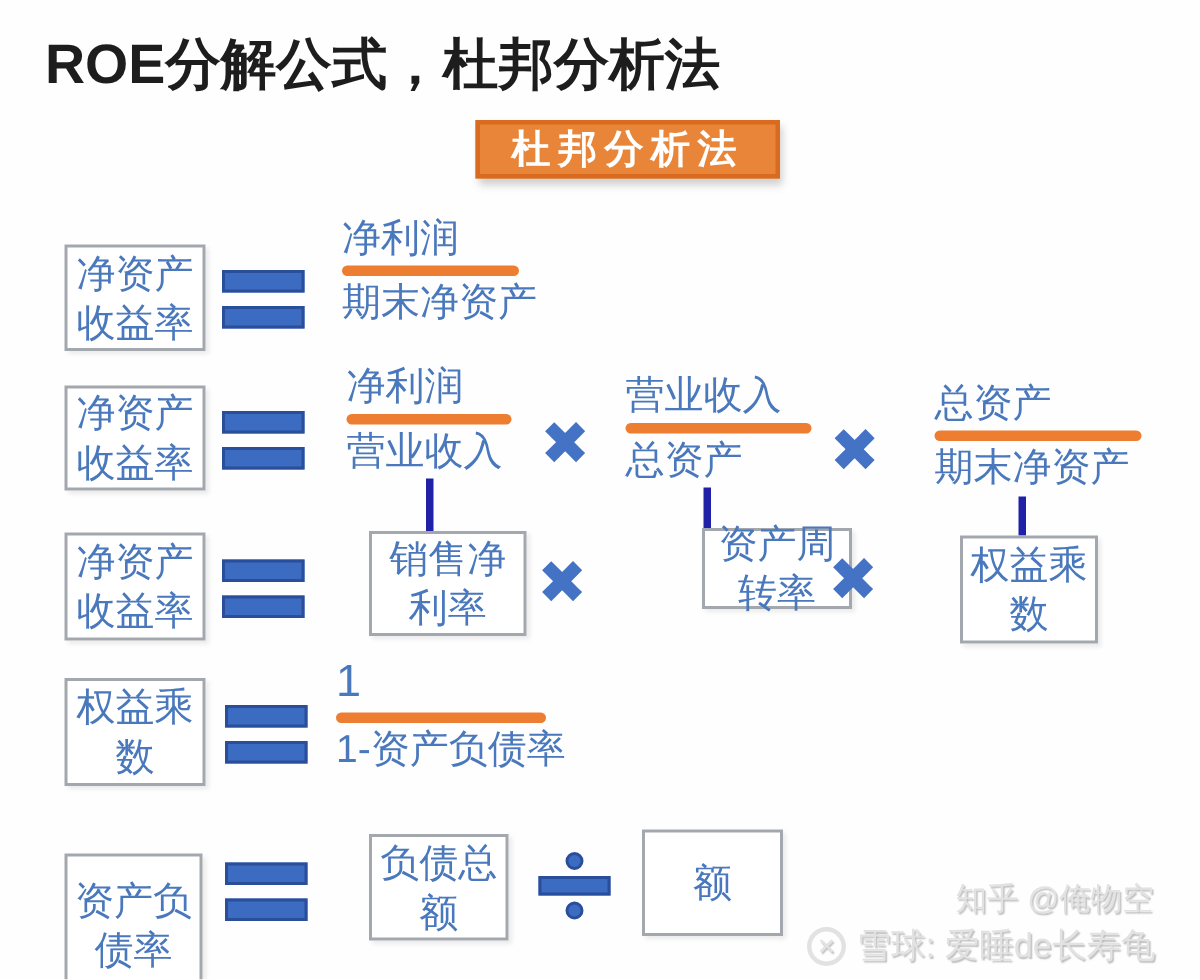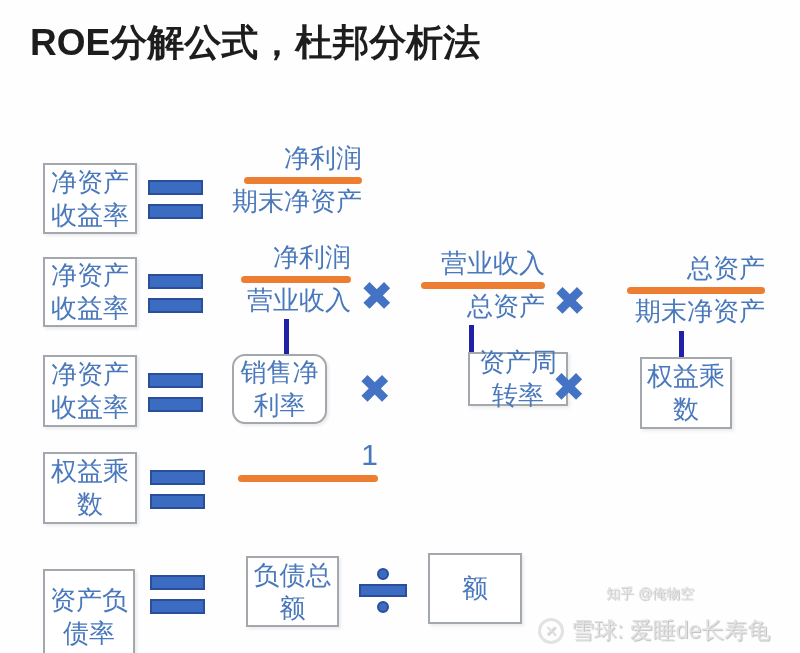--- a/index.html
+++ b/index.html
@@ -16,43 +16,44 @@
     border:3px solid var(--orange-dk);display:flex;align-items:center;justify-content:center;
     color:#fff;font-size:26px;font-weight:700;letter-spacing:5px;
     box-shadow:2px 4px 5px rgba(120,120,120,.35);}
   .lbox{position:absolute;background:#fff;border:2px solid var(--box-border);
     display:flex;flex-direction:column;align-items:center;justify-content:center;
     color:var(--blue-text);font-size:26px;line-height:33px;text-align:center;
     box-shadow:2px 2px 3px rgba(0,0,0,.08);}
   .eq{position:absolute;width:55px;}
   .eq .bar{height:15px;background:var(--blue-fill);border:2px solid var(--blue-dark);}
   .eq .bar + .bar{margin-top:9px;}
-  .frac{position:absolute;display:flex;flex-direction:column;align-items:flex-end;
+  .frac{position:absolute;display:flex;flex-direction:column;align-items:flex-start;
     color:var(--blue-text);font-size:26px;line-height:31px;white-space:nowrap;}
   .fbar{height:7px;background:var(--orange);border-radius:4px;margin:3px 0 2px;}
   .times{position:absolute;color:var(--accent-blue);font-size:40px;line-height:40px;font-weight:700;}
   .conn{position:absolute;width:5px;background:var(--navy);}
   .divide{position:absolute;display:flex;flex-direction:column;align-items:center;}
   .divide .dot{width:12px;height:12px;border-radius:50%;background:var(--blue-fill);border:2px solid var(--blue-dark);}
   .divide .dbar{width:48px;height:13px;background:var(--blue-fill);border:2px solid var(--blue-dark);margin:4px 0;}
   .num-lg{font-size:30px;line-height:34px;}
   .wm{position:absolute;color:var(--wm);text-shadow:1px 1px 1px #bdbdbd, -1px -1px 0 #ffffff;white-space:nowrap;}
-  .wm-zhihu{left:606px;top:585px;font-size:14px;}
+  .wm-zhihu{left:637px;top:585px;font-size:21px;}
   .wm-xq{left:571px;top:615px;font-size:23px;text-align:center;}
   .xq-logo{position:absolute;left:538px;top:618px;width:26px;height:26px;border:3px solid var(--wm);
     border-radius:50%;color:var(--wm);display:flex;align-items:center;justify-content:center;
     font-size:15px;font-weight:700;text-shadow:1px 1px 1px #bdbdbd;}
 </style>
 </head>
 <body>
 
 <div class="canvas">
 
   <div class="title">ROE分解公式，杜邦分析法</div>
 
+  <div class="banner">杜邦分析法</div>
 
   <div class="lbox" style="left:43px;top:163px;width:94px;height:71px;">
     <span>净资产</span>
     <span>收益率</span>
   </div>
   <div class="eq" style="left:148px;top:180px;">
     <div class="bar"></div>
     <div class="bar"></div>
   </div>
   <div class="frac" style="left:228px;top:143px;width:134px;">
@@ -92,21 +93,21 @@
   <div class="conn" style="left:679px;top:331px;height:28px;"></div>
 
   <div class="lbox" style="left:43px;top:355px;width:94px;height:72px;">
     <span>净资产</span>
     <span>收益率</span>
   </div>
   <div class="eq" style="left:148px;top:373px;">
     <div class="bar"></div>
     <div class="bar"></div>
   </div>
-  <div class="lbox" style="left:232px;top:354px;width:95px;height:70px;border-radius:13px;">
+  <div class="lbox" style="left:246px;top:354px;width:105px;height:70px;">
     <span>销售净</span>
     <span>利率</span>
   </div>
   <div class="times" style="left:358px;top:369px;">✖</div>
   <div class="lbox" style="left:428px;top:352px;width:100px;height:54px;margin-left:40px;">
     <span>资产周</span>
     <span>转率</span>
   </div>
   <div class="times" style="left:552px;top:367px;">✖</div>
   <div class="lbox" style="left:640px;top:357px;width:92px;height:72px;">
@@ -118,20 +119,21 @@
     <span>权益乘</span>
     <span>数</span>
   </div>
   <div class="eq" style="left:150px;top:470px;">
     <div class="bar"></div>
     <div class="bar"></div>
   </div>
   <div class="frac" style="left:224px;top:438px;width:154px;">
     <span class="num-lg">1</span>
     <div class="fbar" style="width:140px;"></div>
+    <span>1-资产负债率</span>
   </div>
 
   <div class="lbox" style="left:43px;top:569px;width:92px;height:95px;">
     <span>资产负</span>
     <span>债率</span>
   </div>
   <div class="eq" style="left:150px;top:575px;">
     <div class="bar"></div>
     <div class="bar"></div>
   </div>

